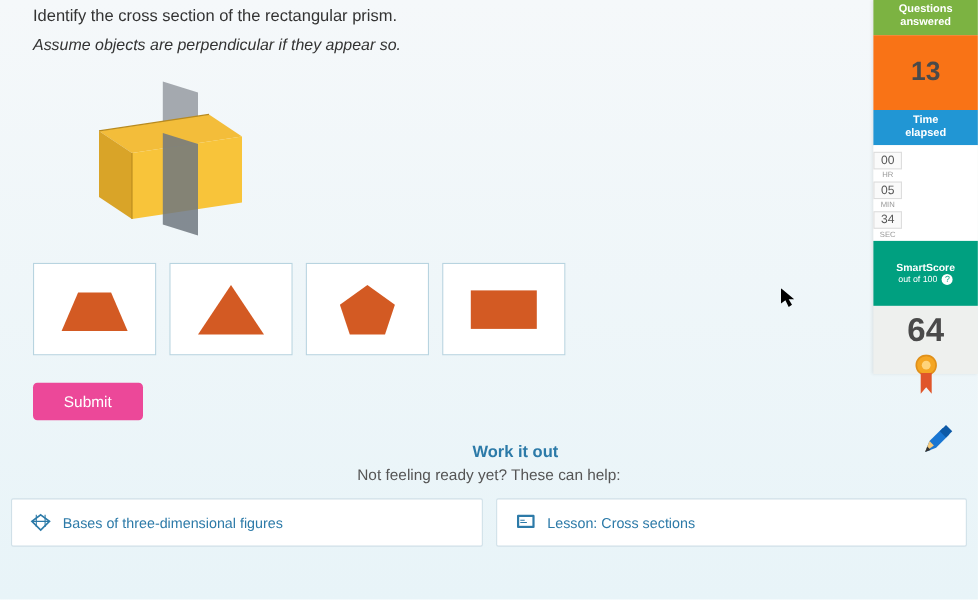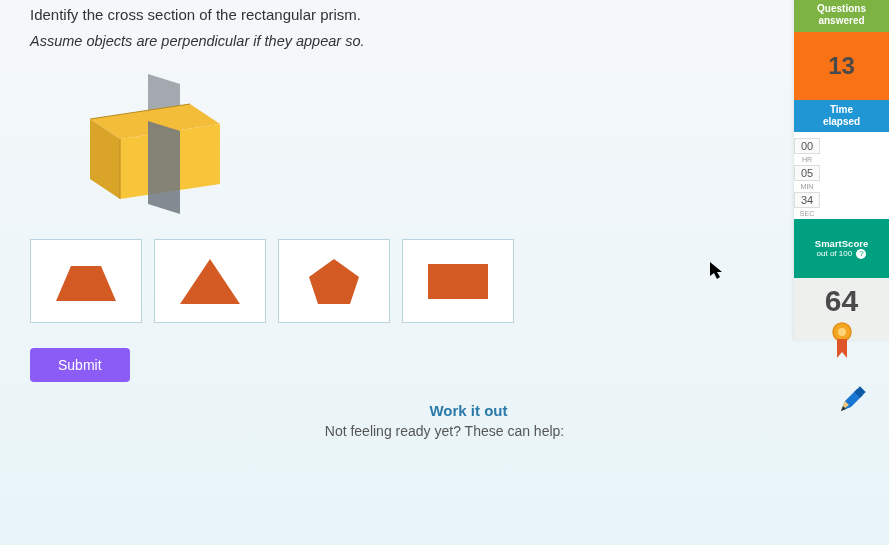--- a/index.html
+++ b/index.html
@@ -43,21 +43,21 @@
     width: 112px;
     height: 84px;
     border: 1px solid #b8d4e0;
     background: #fff;
     display: flex;
     align-items: center;
     justify-content: center;
     cursor: pointer;
   }
   .submit-btn {
-    background: #8b5cf6;
+    background: #ec4899;
     color: #fff;
     border: none;
     border-radius: 4px;
     padding: 9px 28px;
     font-size: 14px;
     cursor: pointer;
     font-family: inherit;
   }
   .workout-section {
     text-align: center;
@@ -291,14 +291,31 @@
       <polygon points="0,0 0,14 4,11 7,17 10,15 7,10 12,10" fill="#000"></polygon>
     </svg>
 </div>
 
 <div class="bottom-area">
   <div class="workout-section">
     <div class="workout-title">Work it out</div>
     <div class="workout-sub">Not feeling ready yet? These can help:</div>
   </div>
   <div class="help-row">
+    <div class="help-card">
+      <svg width="20" height="18">
+          <polygon points="10,2 18,8 10,16 2,8" fill="none" stroke="#2c7aa8" stroke-width="1.5"></polygon>
+          <line x1="2" y1="8" x2="18" y2="8" stroke="#2c7aa8"></line>
+          <line x1="6" y1="2" x2="6" y2="13" stroke="#2c7aa8"></line>
+          <line x1="14" y1="2" x2="14" y2="13" stroke="#2c7aa8"></line>
+        </svg>
+      <span>Bases of three-dimensional figures</span>
+    </div>
+    <div class="help-card">
+      <svg width="20" height="18">
+          <rect x="2" y="2" width="16" height="12" rx="1" fill="#2c7aa8"></rect>
+          <rect x="4" y="4" width="12" height="8" fill="#fff"></rect>
+          <path d="M5 7 L9 7 M5 9 L11 9" stroke="#2c7aa8" stroke-width="1"></path>
+        </svg>
+      <span>Lesson: Cross sections</span>
+    </div>
   </div>
 </div>
 
 </body></html>

